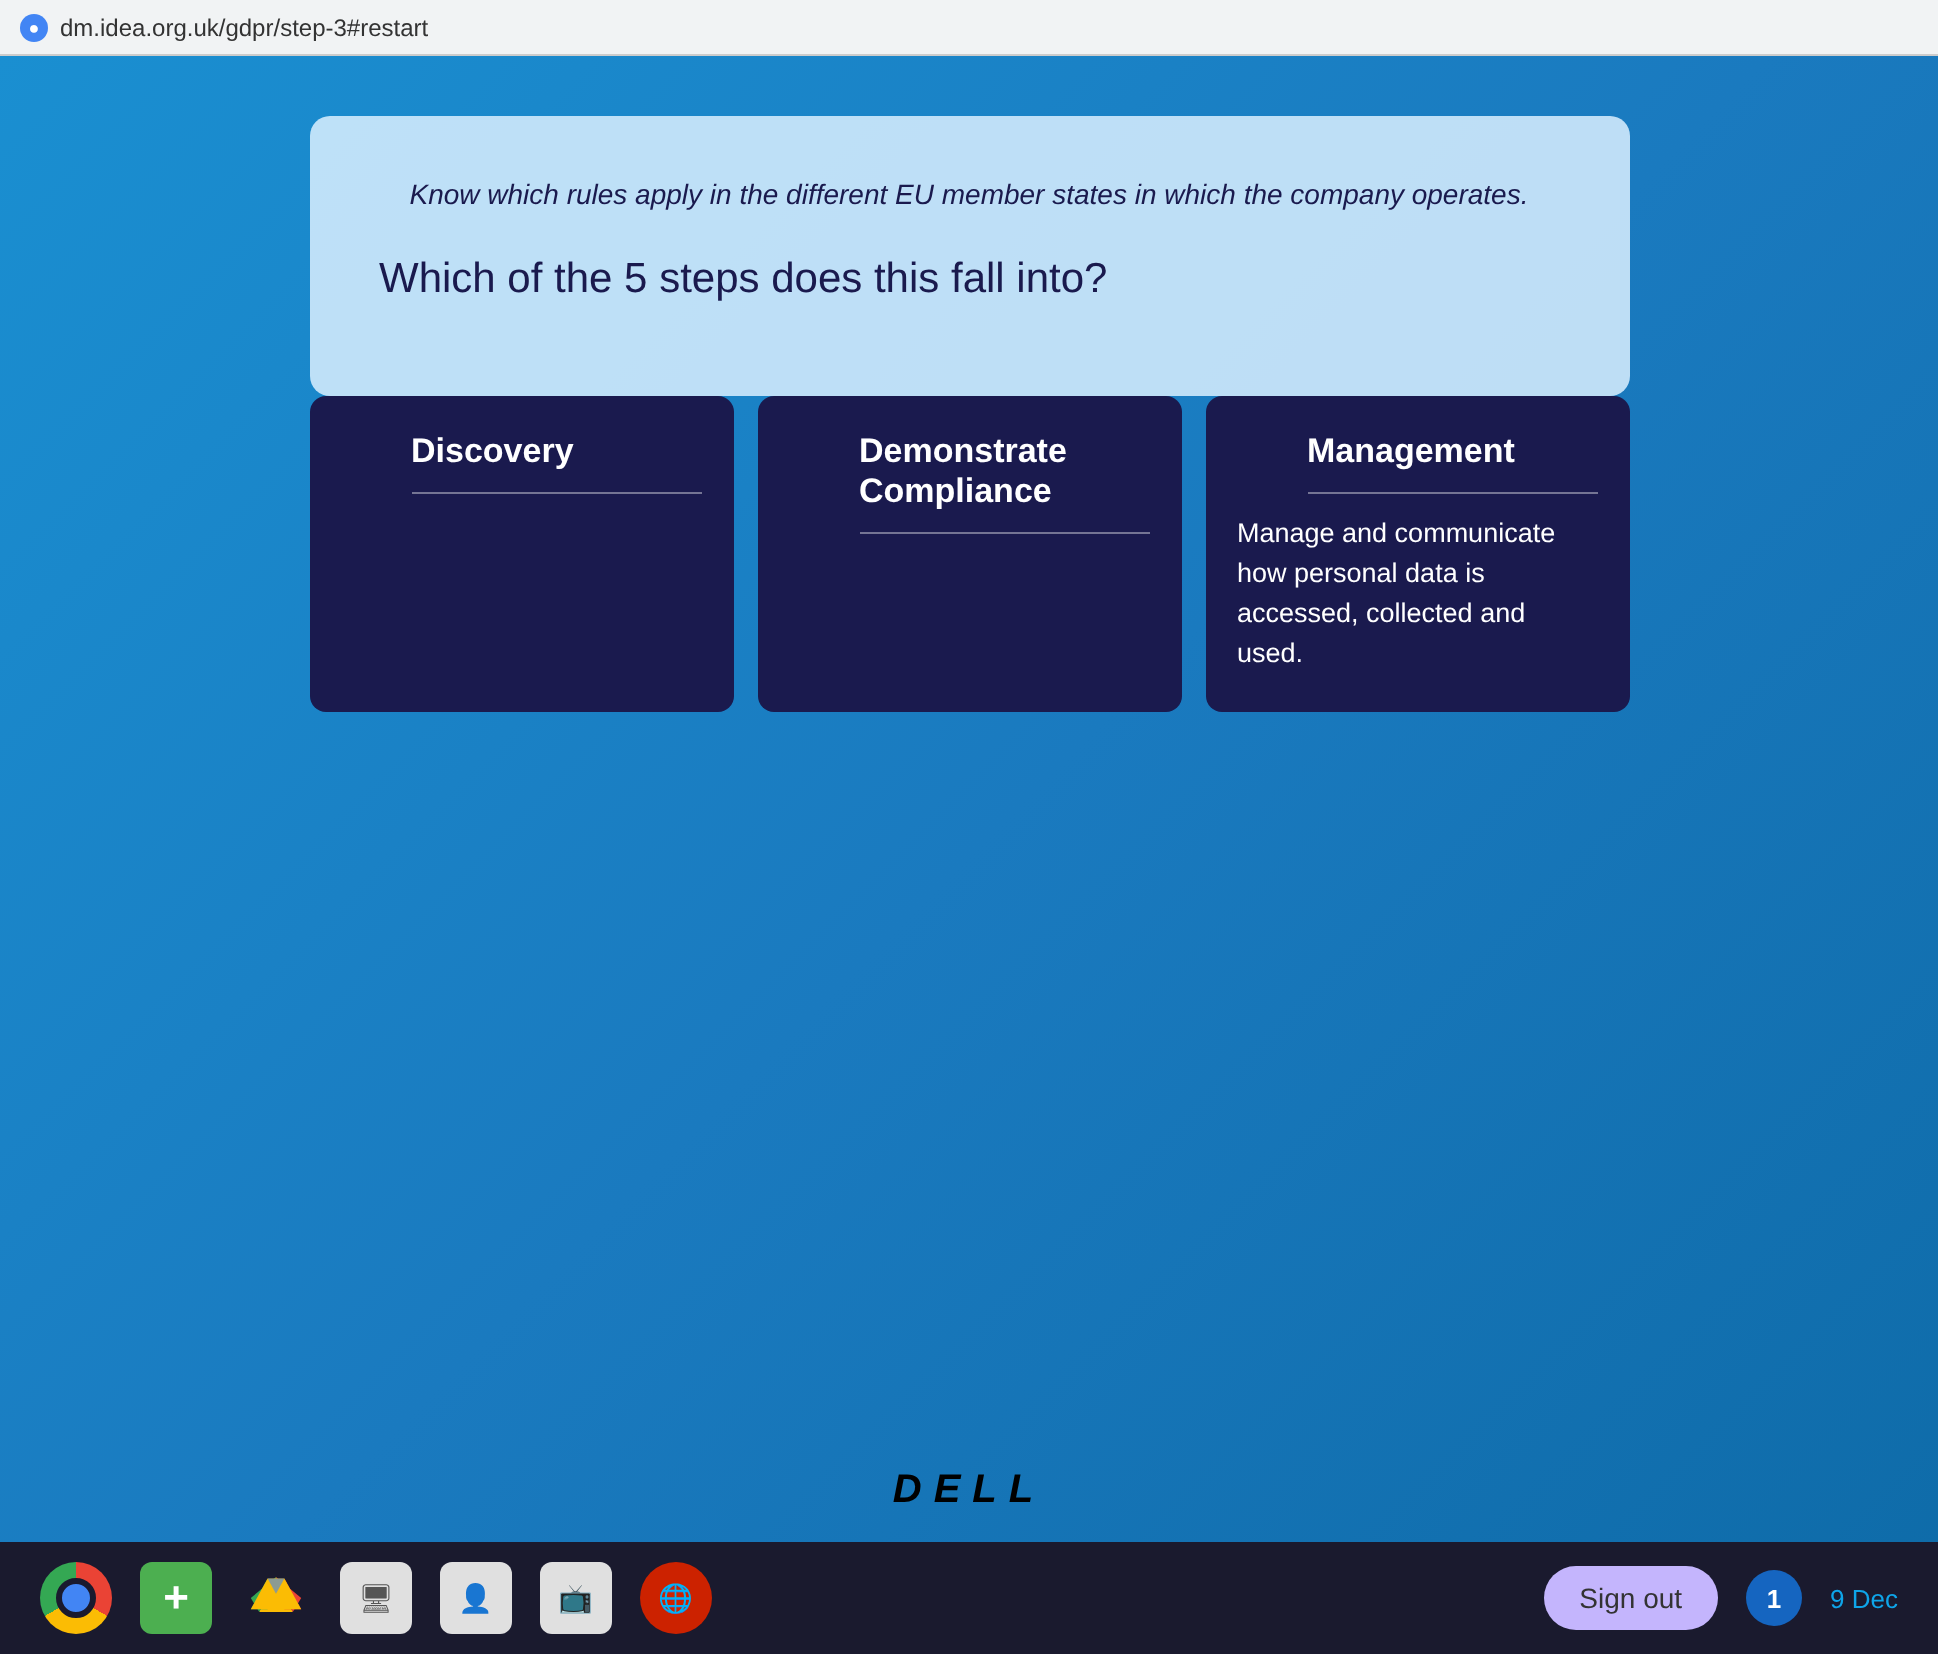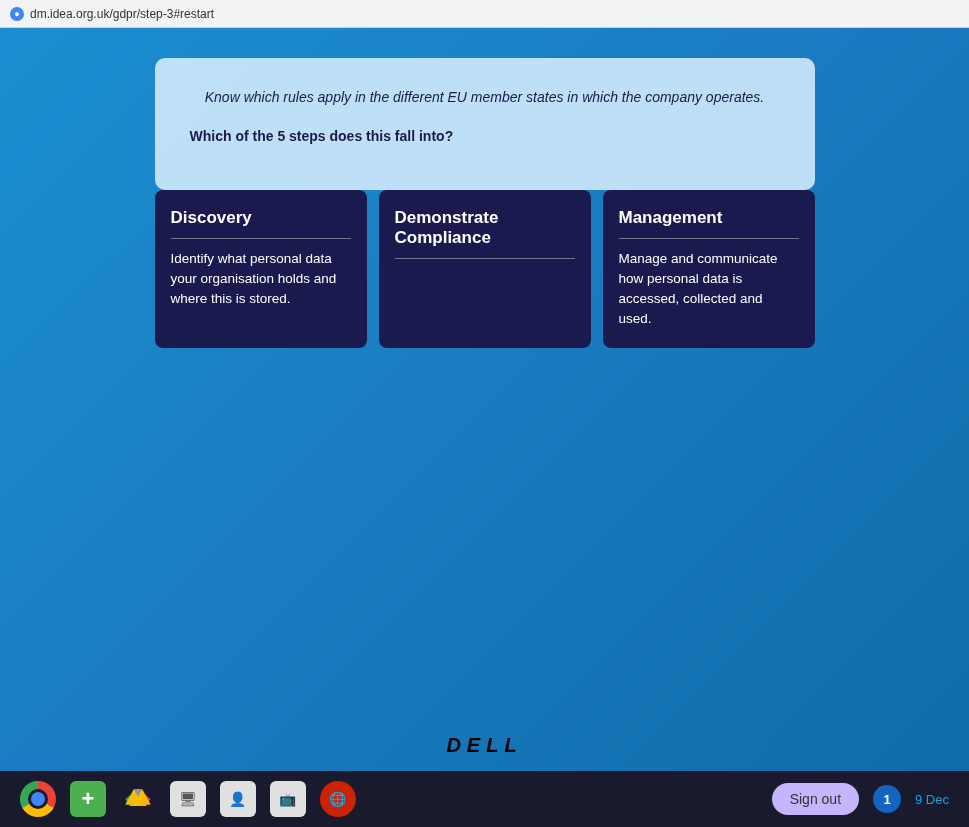--- a/index.html
+++ b/index.html
@@ -65,24 +65,24 @@
     .question-header {
       text-align: center;
       font-size: 14px;
       color: #1a1a4e;
       font-style: italic;
       line-height: 1.4;
       margin-bottom: 20px;
     }
 
     .question-sub {
-      font-size: 14px;
+      font-size: 21px;
       color: #1a1a4e;
       margin-bottom: 16px;
-      font-weight: bold;
+      font-weight: normal;
     }
 
     
     .cards-row {
       display: flex;
       gap: 12px;
       width: 660px;
     }
 
     .option-card {
@@ -94,20 +94,21 @@
       cursor: pointer;
     }
 
     .card-title {
       font-size: 17px;
       font-weight: bold;
       color: white;
       margin-bottom: 10px;
       padding-bottom: 10px;
       border-bottom: 1px solid rgba(255,255,255,0.4);
+      margin-left: 35px;
     }
 
     .card-body {
       font-size: 13.5px;
       color: white;
       line-height: 1.5;
     }
 
     
     .taskbar {
@@ -252,21 +253,20 @@
 
   <div class="main-card">
     <div class="question-header">Know which rules apply in the different EU member states in which the company operates.</div>
     <div class="question-sub">Which of the 5 steps does this fall into?</div>
   </div>
 
   <div class="cards-row">
 
     <div class="option-card">
       <div class="card-title">Discovery</div>
-      <div class="card-body">Identify what personal data your organisation holds and where this is stored.</div>
     </div>
 
     <div class="option-card">
       <div class="card-title">Demonstrate Compliance</div>
     </div>
 
     <div class="option-card">
       <div class="card-title">Management</div>
       <div class="card-body">Manage and communicate how personal data is accessed, collected and used.</div>
     </div>

